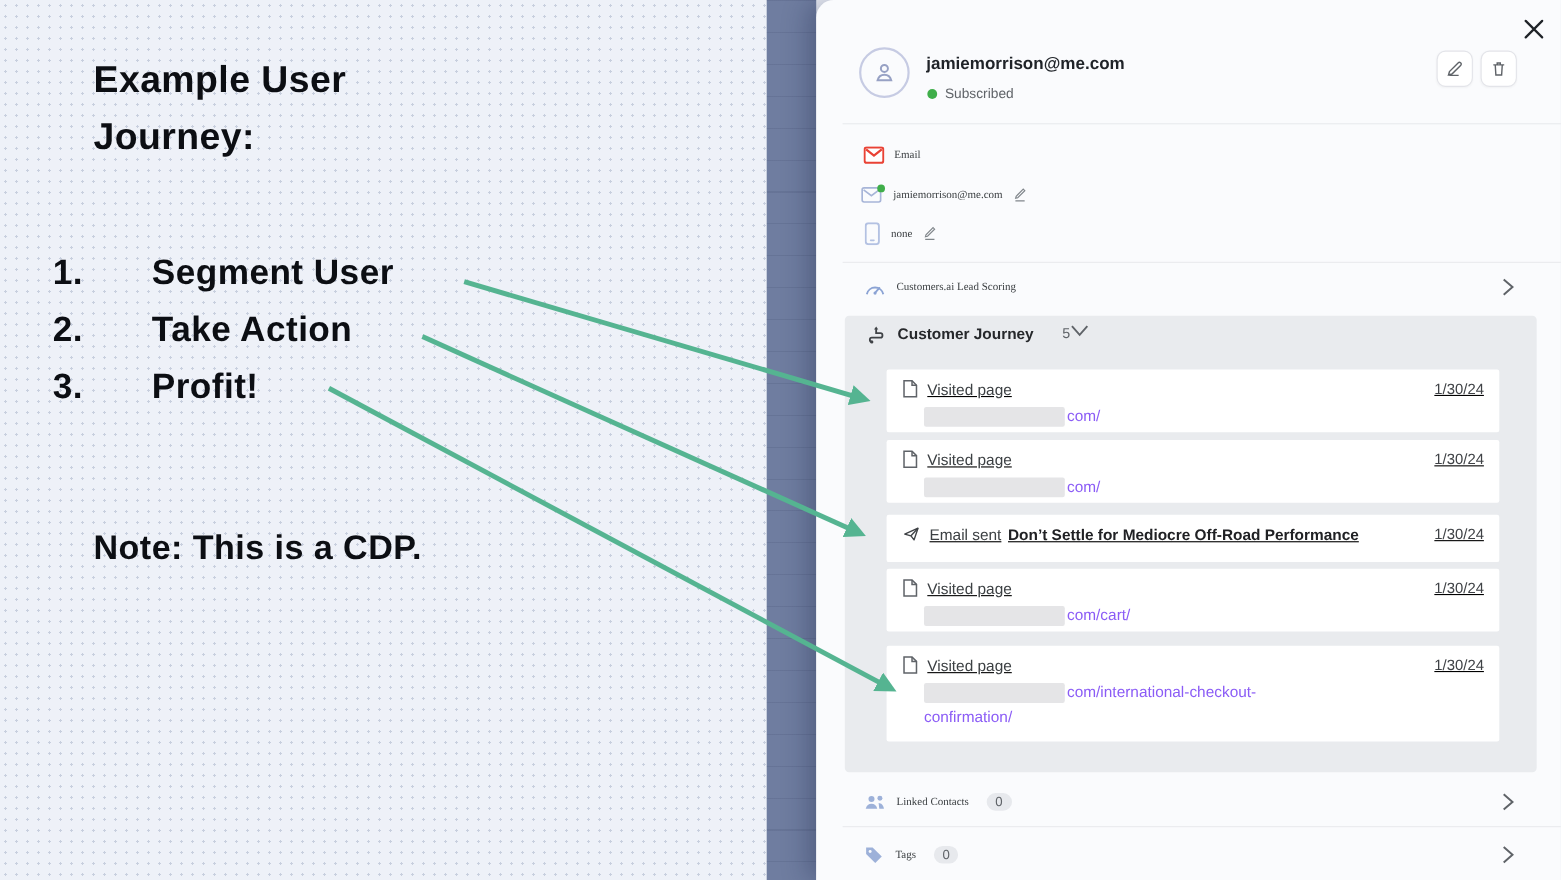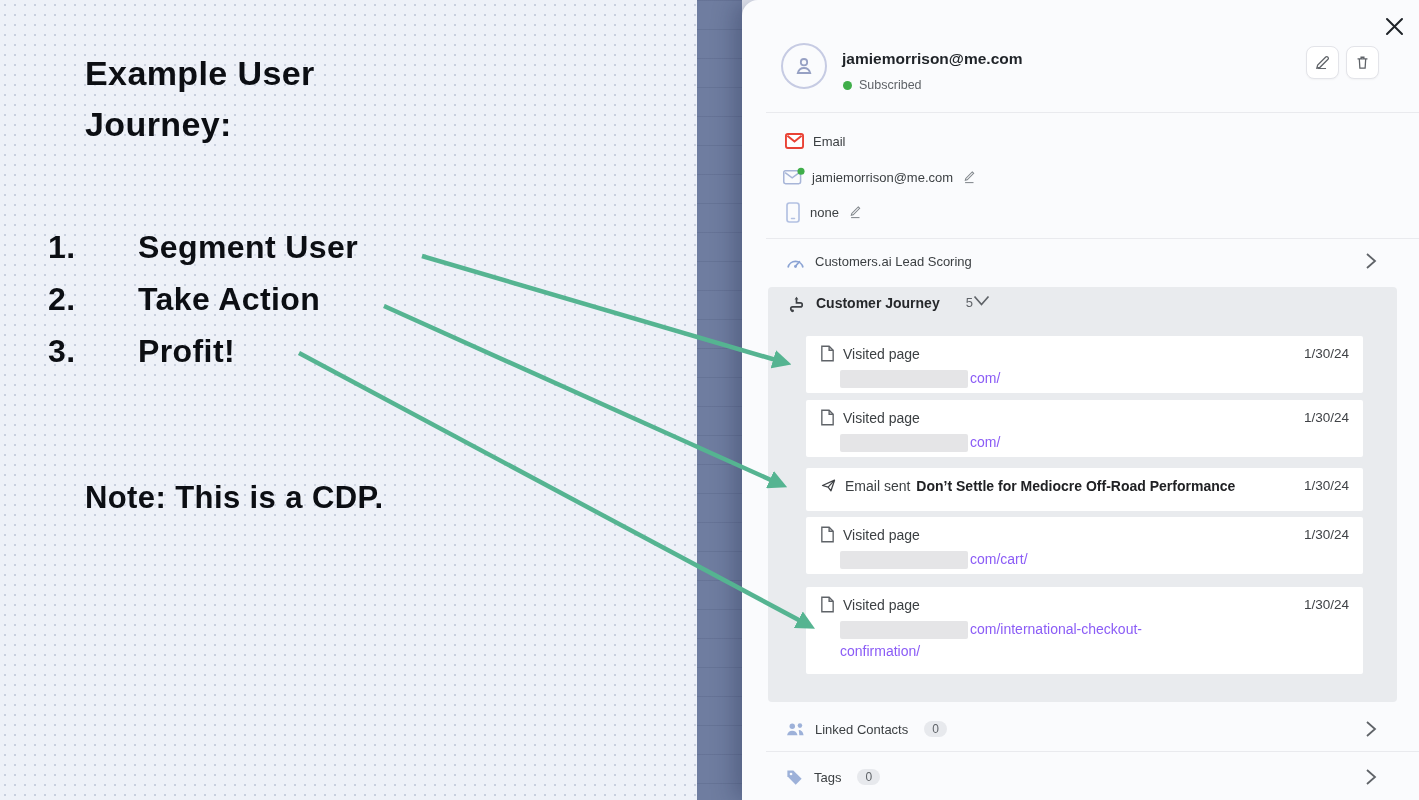--- a/index.html
+++ b/index.html
@@ -31,31 +31,31 @@
   .contact-status{position:absolute;left:101px;top:78px;display:flex;align-items:center;gap:7px;font-size:12.5px;color:#5f6368;}
   .status-dot{width:9px;height:9px;border-radius:50%;background:#3fae4a;}
   .icon-btn{position:absolute;top:46px;width:33px;height:33px;border:1px solid #e3e4e9;border-radius:8px;background:#fff;
     display:flex;align-items:center;justify-content:center;box-shadow:0 1px 2px rgba(0,0,0,.04);cursor:pointer;padding:0;}
   .edit-btn{left:564px;} .delete-btn{left:604px;}
 
   .divider{position:absolute;left:24px;right:0;height:1px;background:#e9eaee;}
 
   .row{position:absolute;left:0;right:0;display:flex;align-items:center;padding-left:43px;padding-right:42px;}
   .row .grow{flex:1;}
-  .lbl{font-size:13px;color:#3c4043;}
+  .lbl{font-size:10px;color:#3c4043;font-family:Liberation Serif, serif;}
   .lbl-strong{font-size:14px;font-weight:700;color:#26282b;}
   .count-badge{background:#e7e9ed;border-radius:9px;padding:1px 8px;font-size:12px;color:#5f6368;margin-left:16px;}
   .count-plain{font-size:13px;color:#5f6368;margin-left:26px;}
   .inline-edit{margin-left:10px;display:inline-flex;cursor:pointer;}
 
   
   .journey{position:absolute;left:26px;top:287px;width:629px;height:415px;background:#e9ebee;border-radius:4px;}
   .journey-header{position:absolute;left:19px;right:21px;top:8px;height:36px;display:flex;}
   .card{position:absolute;left:38px;width:557px;background:#fff;border-radius:2px;box-sizing:border-box;padding:9px 14px;}
-  .card-line1{display:flex;align-items:center;}
+  .card-line1{display:flex;align-items:center;text-decoration:underline;}
   .card-title{font-size:14px;color:#3c4043;margin-left:8px;}
   .card-subject{font-size:14px;font-weight:700;color:#202124;margin-left:6px;}
   .card-date{margin-left:auto;font-size:13.5px;color:#3f4246;}
   .card-line2{margin-left:20px;margin-top:5px;font-size:14px;line-height:22px;}
   .redact{display:inline-block;width:128px;height:18px;background:#e5e5e7;border-radius:2px;vertical-align:middle;margin-right:2px;}
   .link{color:#8b5cf6;text-decoration:none;cursor:pointer;}
 
   .arrows{position:absolute;left:0;top:0;width:1419px;height:800px;pointer-events:none;z-index:20;}
 
   svg.ic{display:block;}

